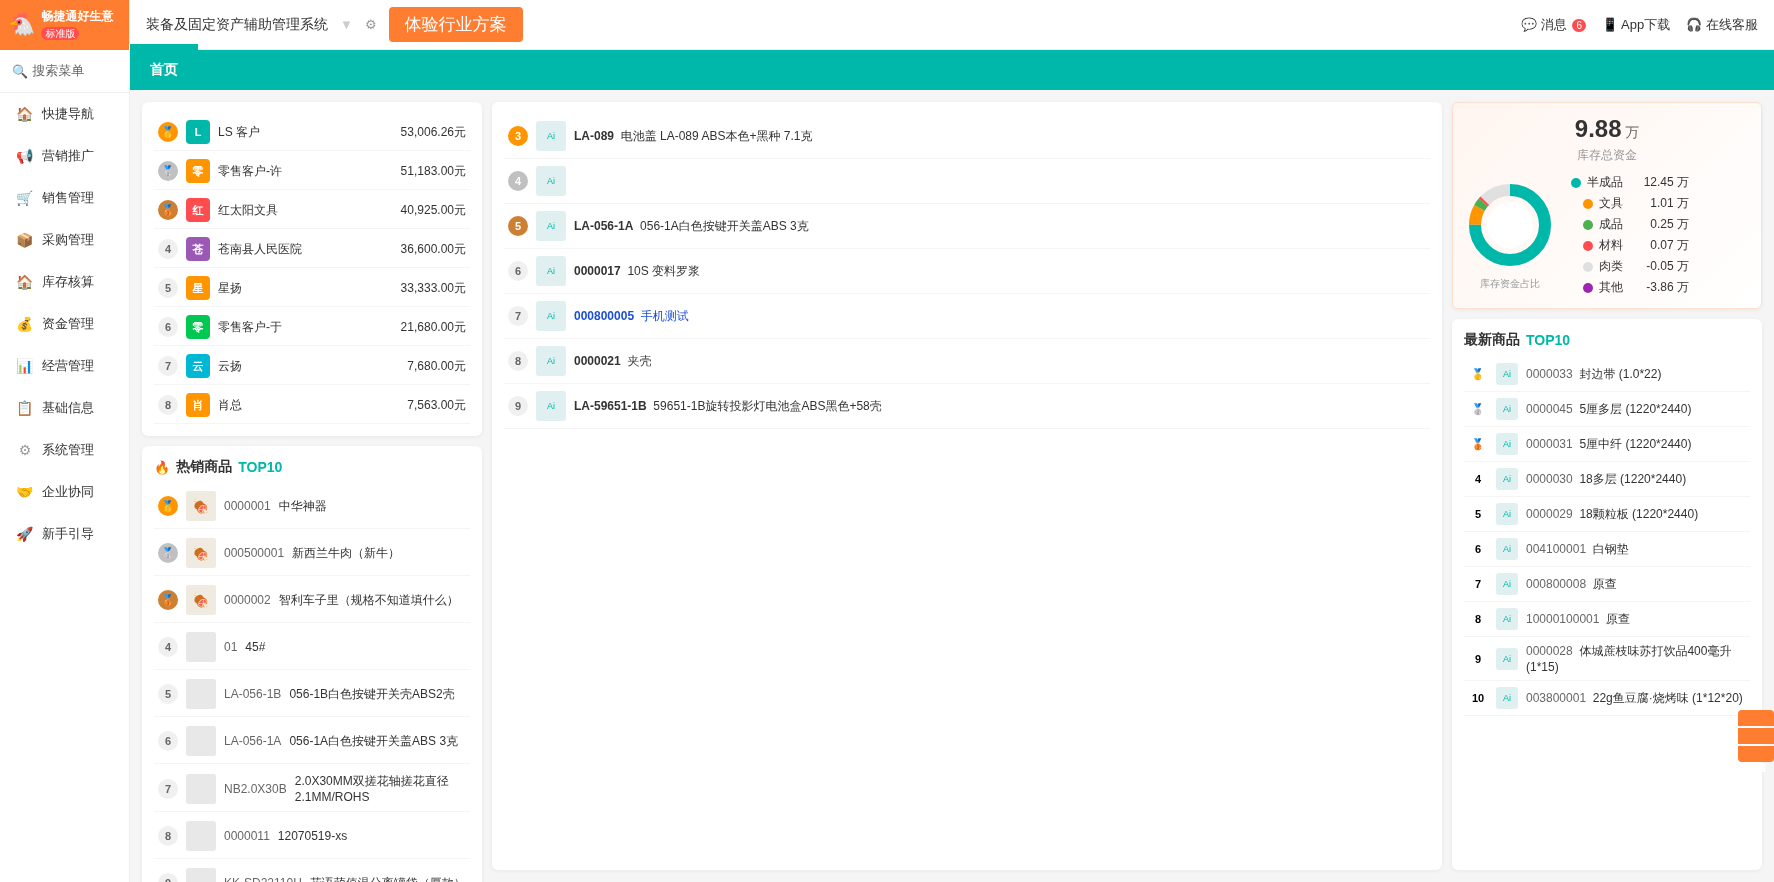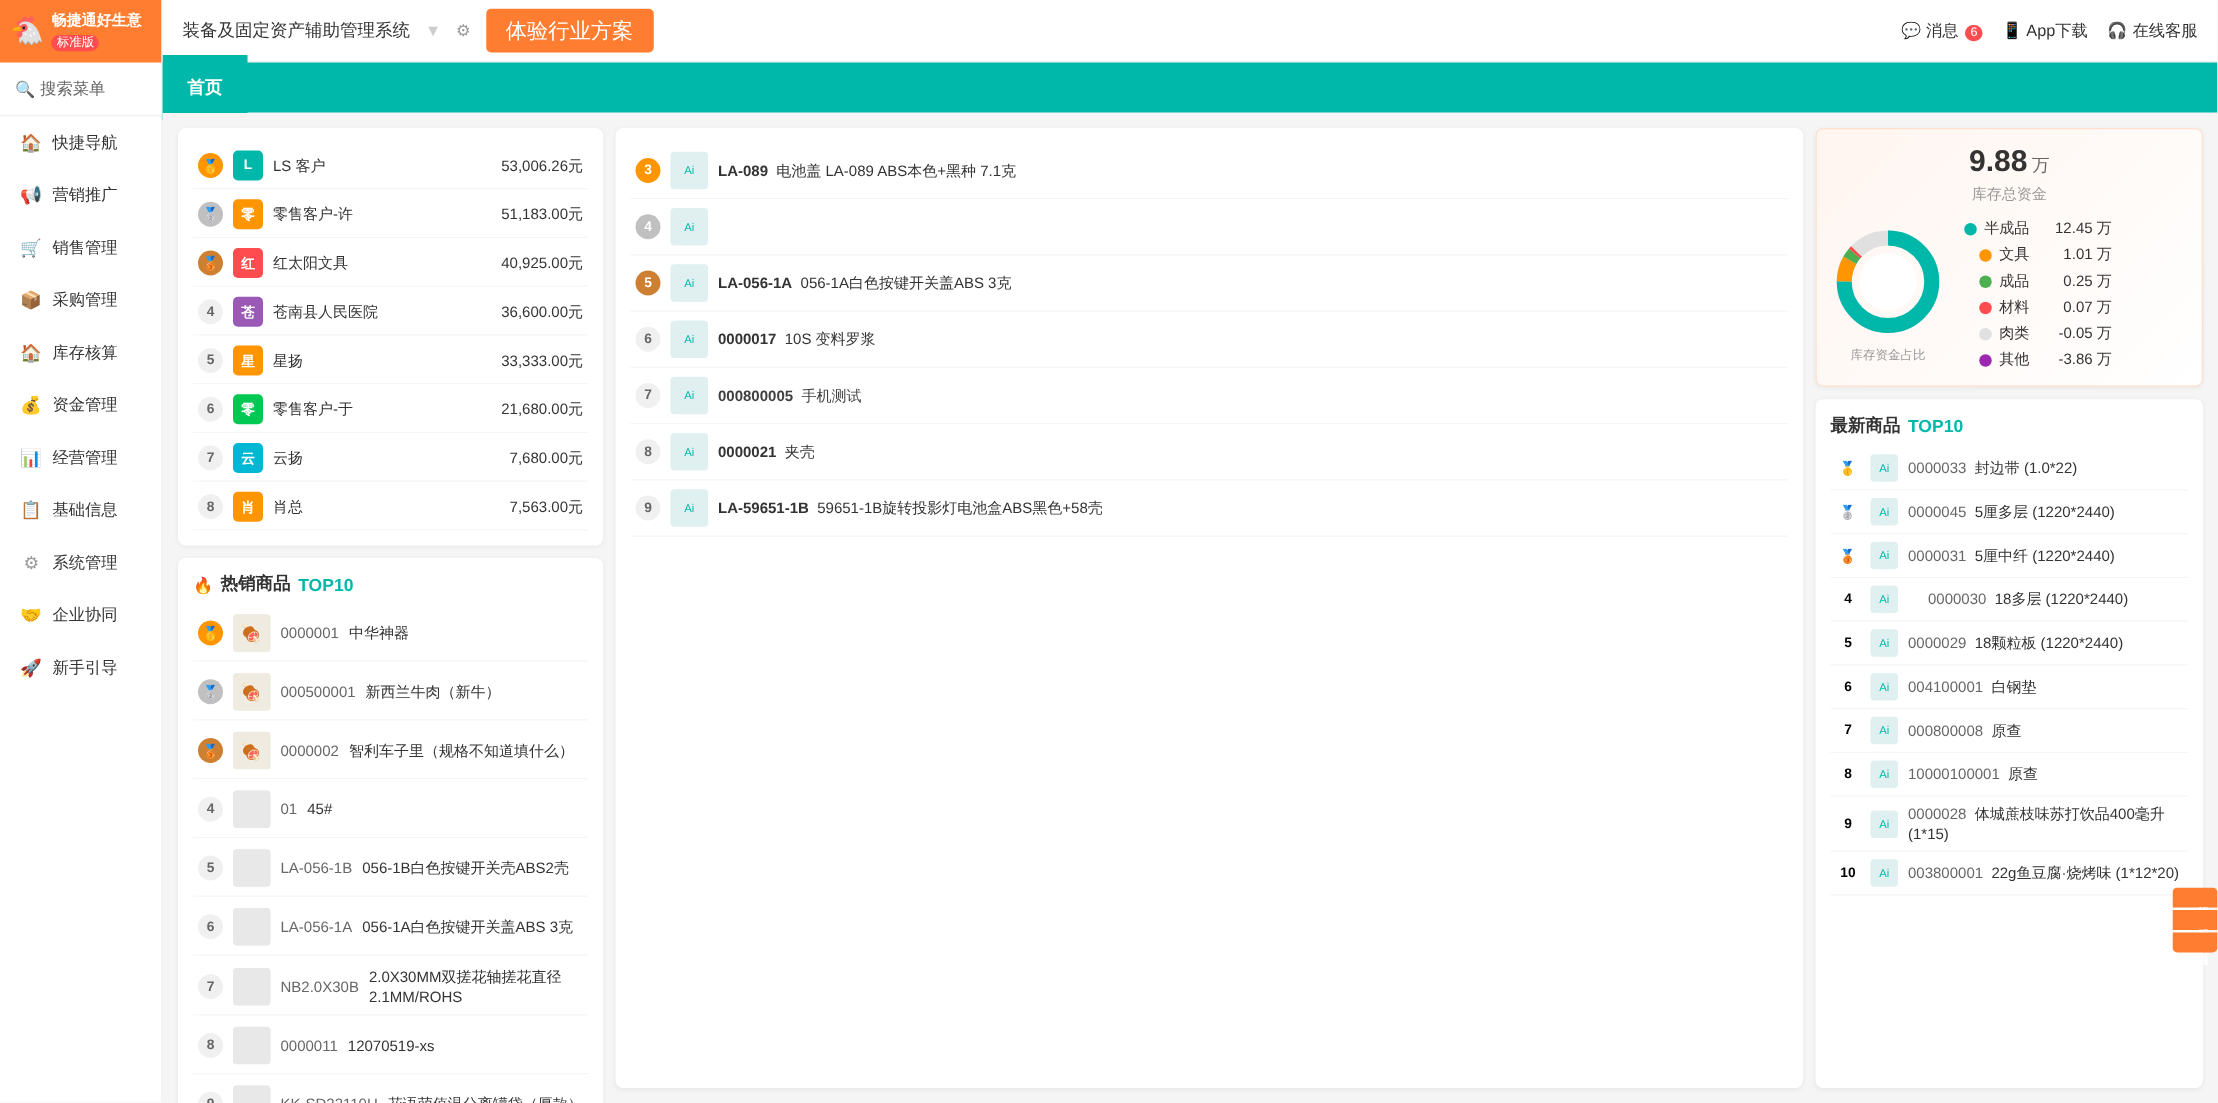--- a/index.html
+++ b/index.html
@@ -572,21 +572,21 @@
     <span style="flex:1;color:#333;font-size:12px;"><strong>LA-056-1A</strong>&nbsp;&nbsp;056-1A白色按键开关盖ABS 3克</span>
   </div>
             <div class="product-item">
     <span class="rank-num normal">6</span>
     <div class="product-thumb" style="background:#e0f0f0;color:#00b8a9;font-size:9px;">Ai</div>
     <span style="flex:1;color:#333;font-size:12px;"><strong>0000017</strong>&nbsp;&nbsp;10S 变料罗浆</span>
   </div>
             <div class="product-item">
     <span class="rank-num normal">7</span>
     <div class="product-thumb" style="background:#e0f0f0;color:#00b8a9;font-size:9px;">Ai</div>
-    <span style="flex:1;color:#404040;font-size:12px;"><strong>000800005</strong>&nbsp;&nbsp;手机测试</span>
+    <span style="flex:1;color:#1d4ed8;font-size:12px;"><strong>000800005</strong>&nbsp;&nbsp;手机测试</span>
   </div>
             <div class="product-item">
     <span class="rank-num normal">8</span>
     <div class="product-thumb" style="background:#e0f0f0;color:#00b8a9;font-size:9px;">Ai</div>
     <span style="flex:1;color:#333;font-size:12px;"><strong>0000021</strong>&nbsp;&nbsp;夹壳</span>
   </div>
             <div class="product-item">
     <span class="rank-num normal">9</span>
     <div class="product-thumb" style="background:#e0f0f0;color:#00b8a9;font-size:9px;">Ai</div>
     <span style="flex:1;color:#333;font-size:12px;"><strong>LA-59651-1B</strong>&nbsp;&nbsp;59651-1B旋转投影灯电池盒ABS黑色+58壳</span>
@@ -672,21 +672,21 @@
     <span style="flex:1;color:#333;font-size:12px;"><span style="color:#666;">0000045</span>&nbsp;&nbsp;5厘多层 (1220*2440)</span>
   </div>
             <div class="new-product-item">
     <span class="new-rank-num bronze">🥉</span>
     <div class="product-thumb-sm">Ai</div>
     <span style="flex:1;color:#333;font-size:12px;"><span style="color:#666;">0000031</span>&nbsp;&nbsp;5厘中纤 (1220*2440)</span>
   </div>
             <div class="new-product-item">
     <span class="new-rank-num normal">4</span>
     <div class="product-thumb-sm">Ai</div>
-    <span style="flex:1;color:#333;font-size:12px;margin-left:16px;"><span style="color:#666;">0000030</span>&nbsp;&nbsp;18多层 (1220*2440)</span>
+    <span style="flex:1;color:#333;font-size:12px;"><span style="color:#666;">0000030</span>&nbsp;&nbsp;18多层 (1220*2440)</span>
   </div>
             <div class="new-product-item">
     <span class="new-rank-num normal">5</span>
     <div class="product-thumb-sm">Ai</div>
     <span style="flex:1;color:#333;font-size:12px;"><span style="color:#666;">0000029</span>&nbsp;&nbsp;18颗粒板 (1220*2440)</span>
   </div>
             <div class="new-product-item">
     <span class="new-rank-num normal">6</span>
     <div class="product-thumb-sm">Ai</div>
     <span style="flex:1;color:#333;font-size:12px;"><span style="color:#666;">004100001</span>&nbsp;&nbsp;白钢垫</span>

